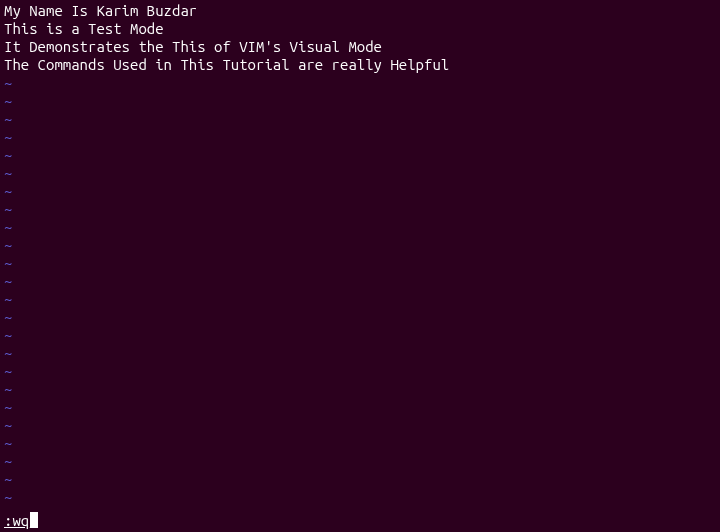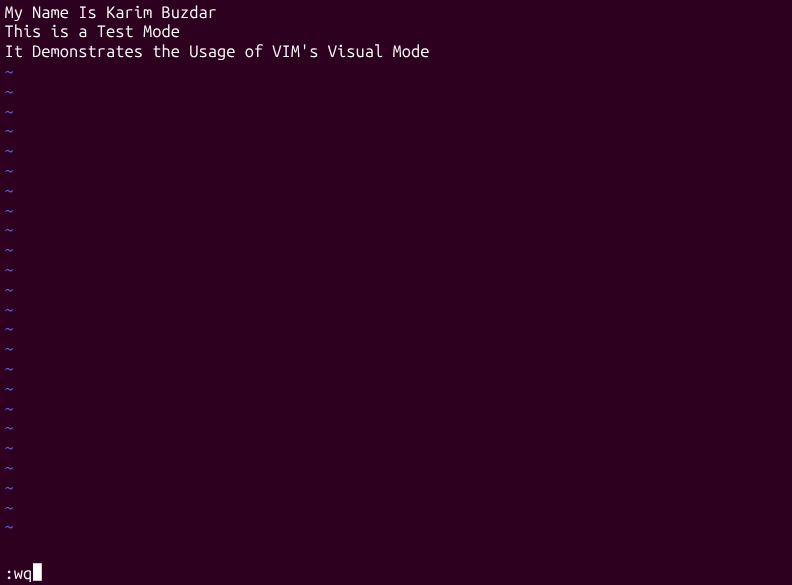--- a/index.html
+++ b/index.html
@@ -27,37 +27,39 @@
     }
     .tilde {
       color: #5f5fd7;
       height: 18px;
     }
     .cmdline {
       height: 18px;
       display: flex;
       align-items: flex-start;
       color: #ffffff;
+      text-decoration: underline;
     }
     .cursor {
       display: inline-block;
       width: 8px;
       height: 16px;
       background: #ffffff;
       margin-left: 1px;
       vertical-align: text-bottom;
     }
   </style>
 </head>
 <body>
 
 <div class="buffer">
   <div class="line">My Name Is Karim Buzdar</div>
   <div class="line">This is a Test Mode</div>
-  <div class="line">It Demonstrates the Usage of VIM's Visual Mode</div>
+  <div class="line">It Demonstrates the This of VIM's Visual Mode</div>
+  <div class="line">The Commands Used in This Tutorial are really Helpful</div>
   <div id="tilde-container">
       <div class="tilde">~</div>
       <div class="tilde">~</div>
       <div class="tilde">~</div>
       <div class="tilde">~</div>
       <div class="tilde">~</div>
       <div class="tilde">~</div>
       <div class="tilde">~</div>
       <div class="tilde">~</div>
       <div class="tilde">~</div>

